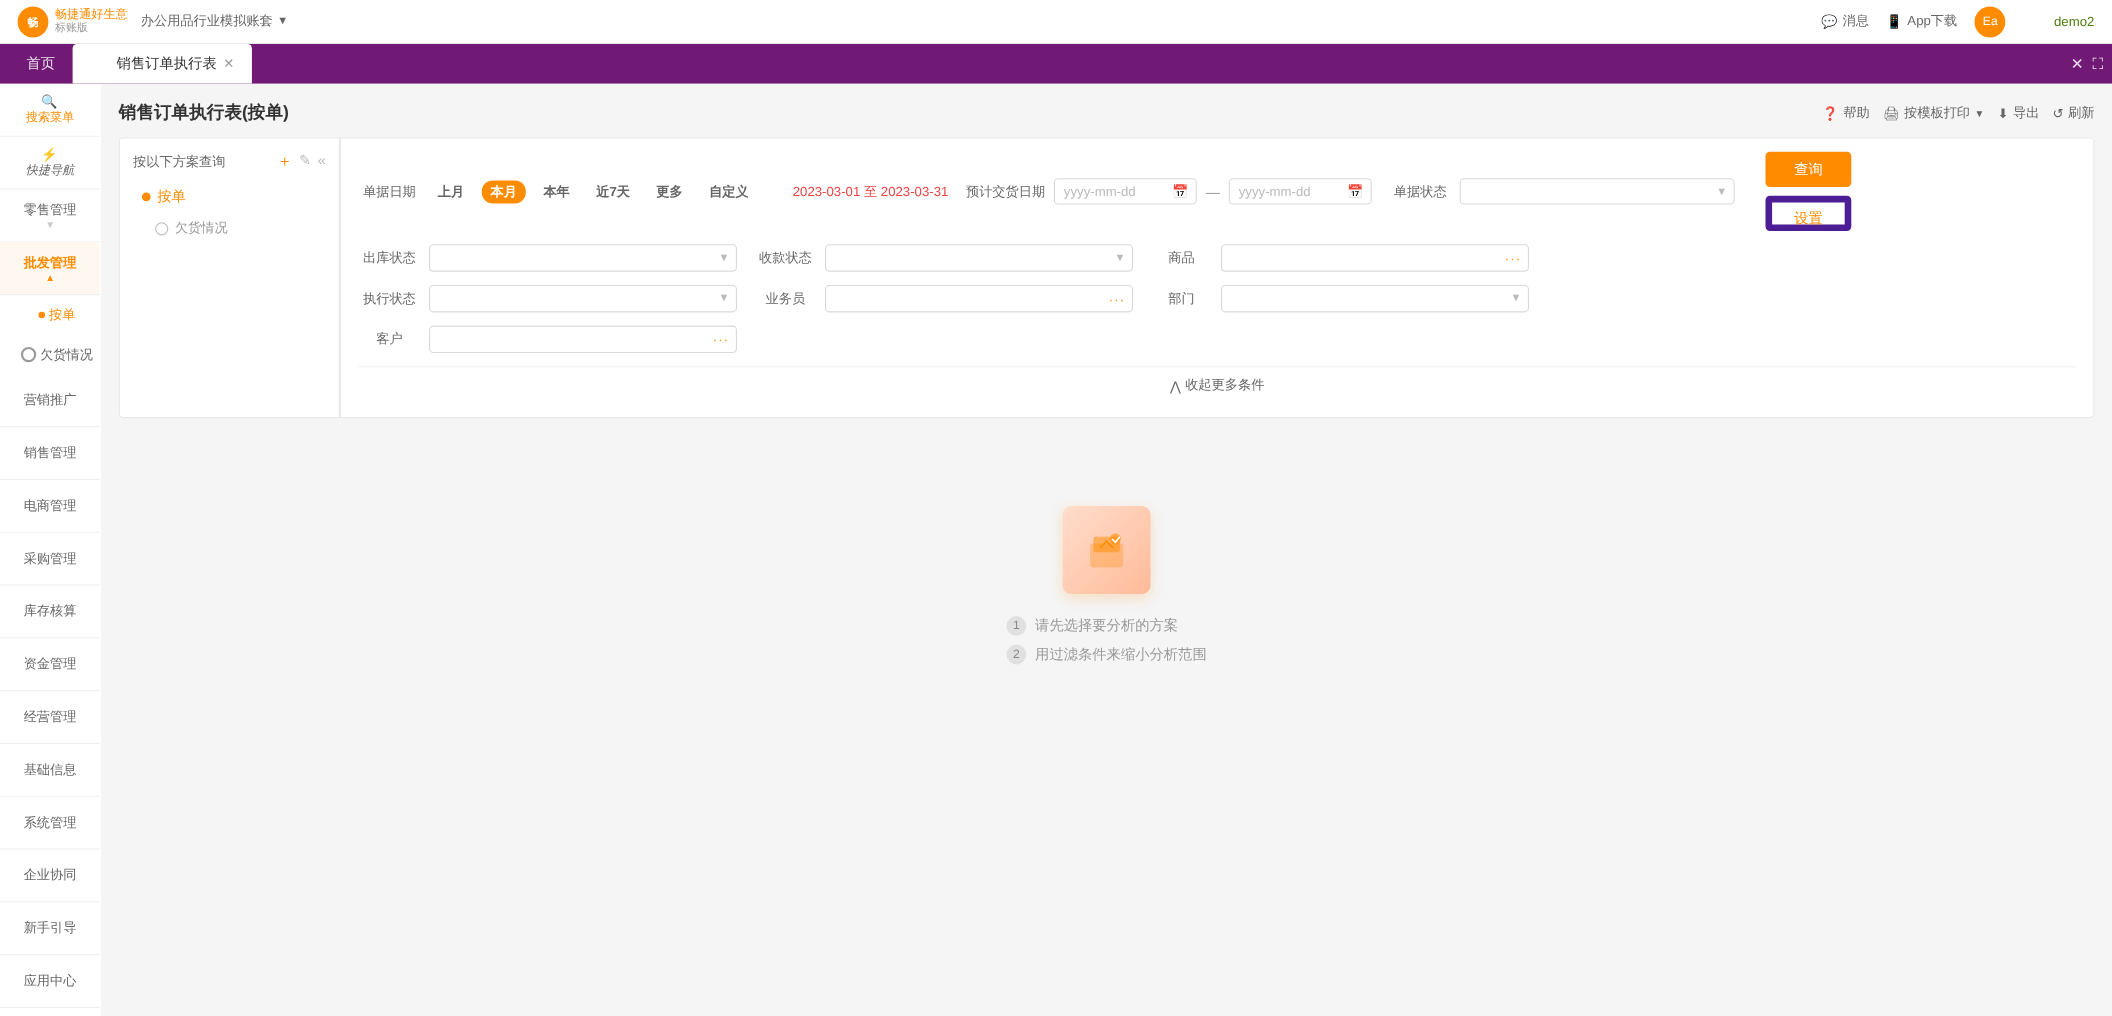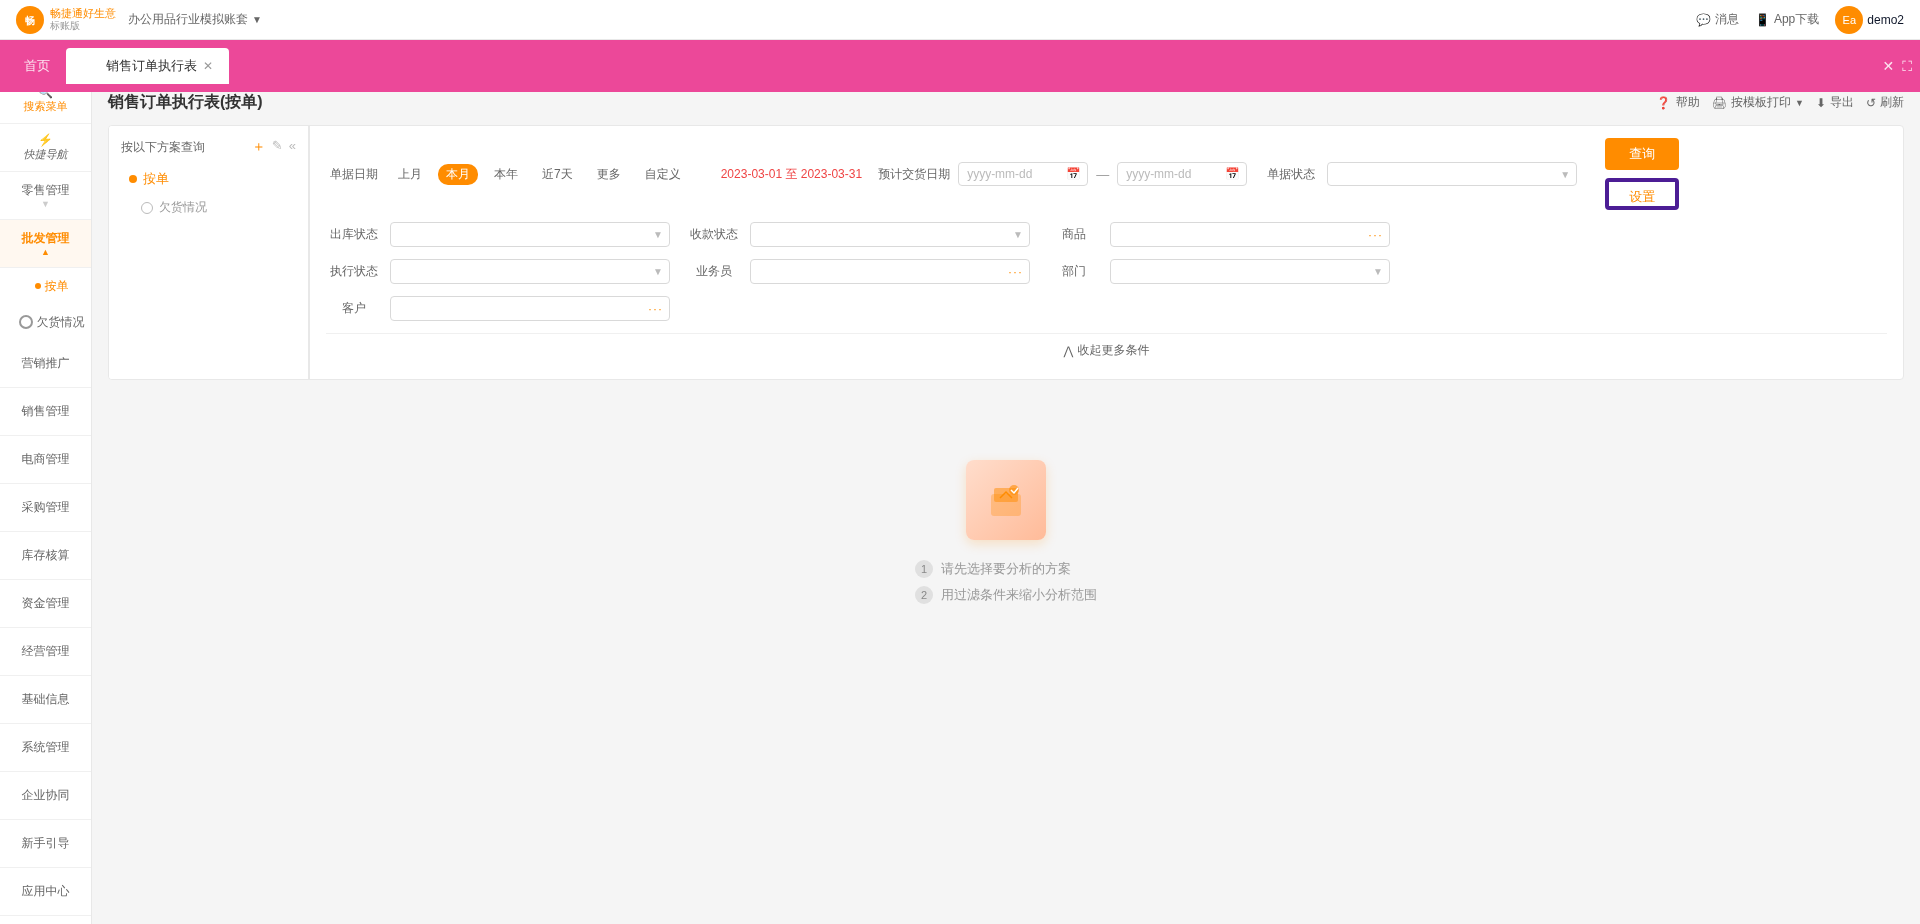--- a/index.html
+++ b/index.html
@@ -19,26 +19,26 @@
       z-index: 100;
     }
     .top-bar-left { display: flex; align-items: center; gap: 12px; }
     .logo-area { display: flex; align-items: center; gap: 6px; }
     .logo-icon { width: 28px; height: 28px; background: #ff8c00; border-radius: 50%; display: flex; align-items: center; justify-content: center; color: #fff; font-size: 12px; font-weight: bold; }
     .logo-text { font-size: 11px; color: #ff8c00; line-height: 1.2; }
     .company-select { display: flex; align-items: center; gap: 4px; color: #666; font-size: 12px; cursor: pointer; }
     .top-bar-right { display: flex; align-items: center; gap: 16px; }
     .top-bar-action { display: flex; align-items: center; gap: 4px; color: #666; font-size: 12px; cursor: pointer; }
     .user-avatar { width: 28px; height: 28px; background: #ff8c00; border-radius: 50%; display: flex; align-items: center; justify-content: center; color: #fff; font-size: 11px; }
-    .user-name { font-size: 12px; color: #0f172a; cursor: pointer; }
+    .user-name { font-size: 12px; color: #4d7c0f; cursor: pointer; margin-left: 40px; }
 
     
     .tab-bar {
-      height: 52px;
-      background: #ec4899;
+      height: 36px;
+      background: #701a75;
       display: flex;
       align-items: center;
       padding: 0 8px;
       position: fixed;
       top: 40px; left: 0; right: 0;
       z-index: 99;
     }
     .tab-item {
       display: flex; align-items: center; gap: 6px;
       padding: 0 16px;
@@ -140,21 +140,21 @@
       padding: 5px 8px 5px 20px; border-radius: 4px; cursor: pointer; font-size: 12px; color: #999;
     }
     .sub-scheme-circle { width: 12px; height: 12px; border-radius: 50%; border: 1.5px solid #bbb; display: inline-flex; align-items: center; justify-content: center; font-size: 9px; color: #999; }
 
     
     .filter-main { flex: 1; padding: 12px 16px; }
     .filter-row { display: flex; align-items: center; gap: 16px; margin-bottom: 12px; flex-wrap: wrap; }
     .filter-label { color: #666; font-size: 12px; white-space: nowrap; min-width: 56px; text-align: center; }
     .date-filter-group { display: flex; align-items: center; gap: 8px; }
     .date-tab {
-      padding: 2px 8px; border-radius: 2px; font-size: 12px; cursor: pointer; color: #666;
+      padding: 2px 8px; border-radius: 2px; font-size: 12px; cursor: pointer; color: #666; font-weight: bold;
     }
     .date-tab.active { background: #ff8c00; color: #fff; border-radius: 10px; }
     .date-range { display: flex; align-items: center; gap: 4px; font-size: 12px; color: #ef4444; margin-left: 24px; }
     .filter-select-wrap {
       position: relative; display: inline-flex; align-items: center;
       border: 1px solid #d9d9d9; border-radius: 4px; padding: 4px 24px 4px 8px;
       min-width: 200px; background: #fff; cursor: pointer;
     }
     .filter-select-wrap .arrow { position: absolute; right: 6px; color: #bbb; font-size: 10px; }
     .date-input-wrap {
@@ -171,21 +171,21 @@
       color: #666; font-size: 12px; cursor: pointer; margin-top: 8px;
     }
     .collapse-bar span { display: inline-flex; align-items: center; gap: 4px; }
 
     
     .search-btn {
       background: #ff8c00; color: #fff; border: none; border-radius: 4px;
       padding: 6px 20px; font-size: 13px; cursor: pointer; height: 32px;
     }
     .settings-btn {
-      background: #fff; color: #ff8c00; border: 4px solid #4c1d95; border-radius: 4px;
+      background: #fff; color: #ff8c00; border: 6px solid #4c1d95; border-radius: 4px;
       padding: 6px 20px; font-size: 13px; cursor: pointer; height: 32px; margin-top: 4px;
     }
     .btn-group { display: flex; flex-direction: column; gap: 4px; margin-left: 12px; }
 
     
     .empty-state {
       display: flex;
       flex-direction: column;
       align-items: center;
       justify-content: center;

